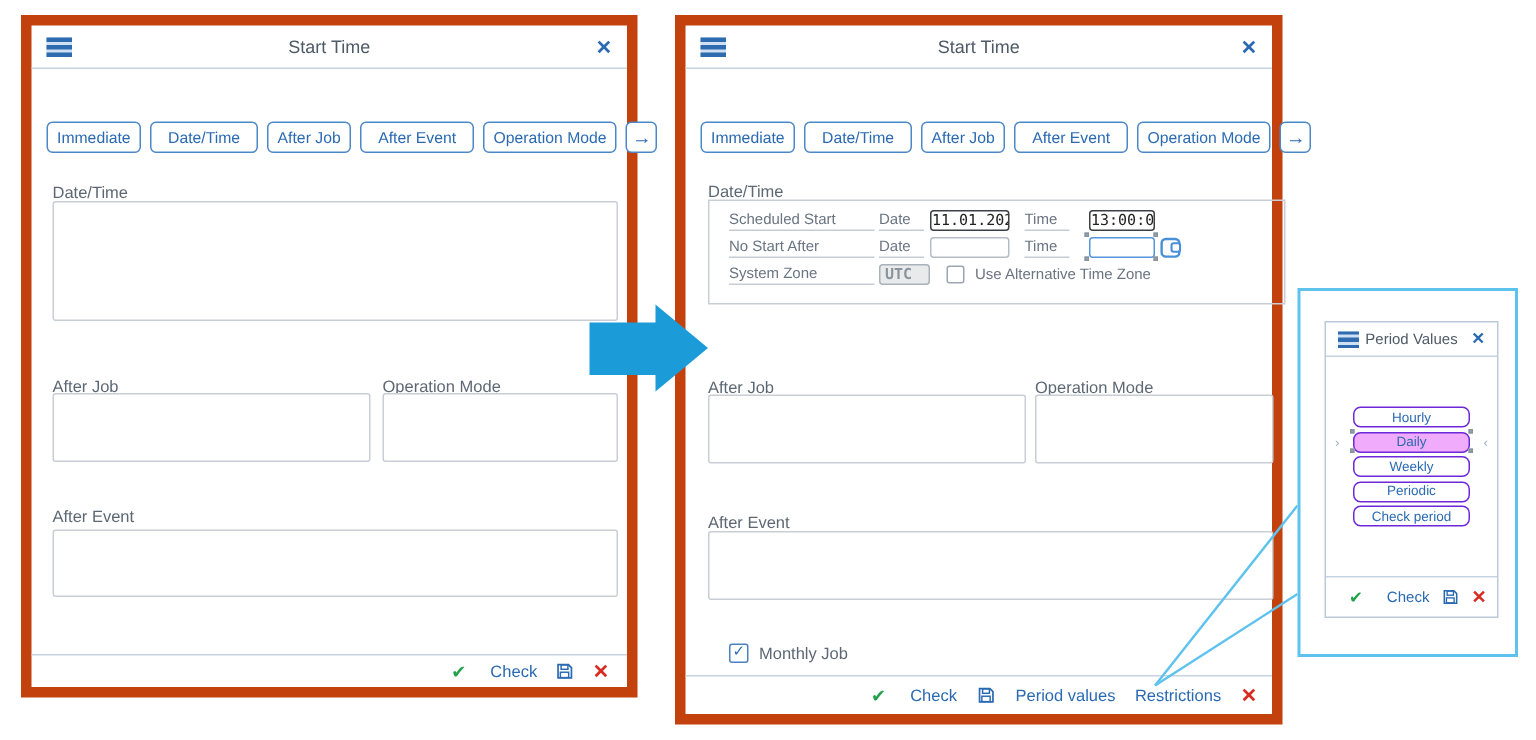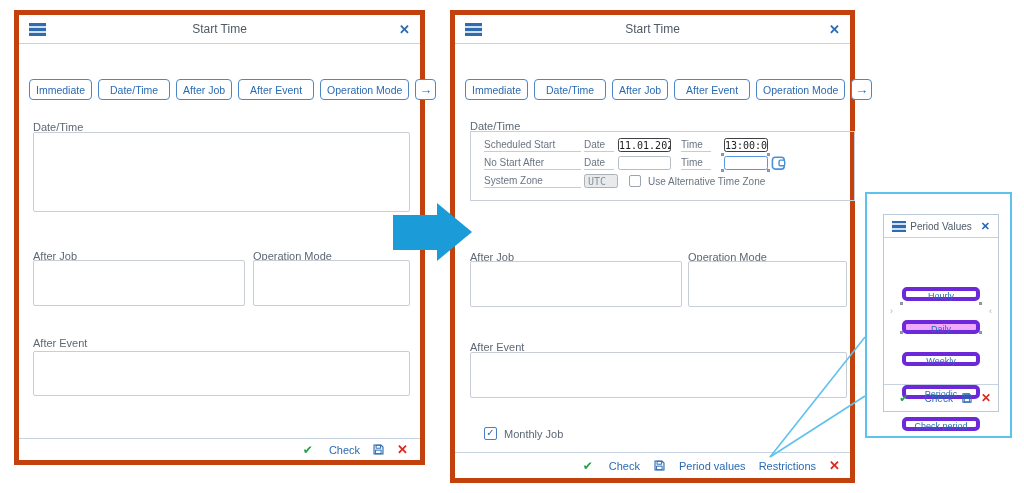--- a/index.html
+++ b/index.html
@@ -1,21 +1,21 @@
 <!DOCTYPE html>
 <html><head>
 <meta charset="utf-8">
 <style>
   * { margin:0; padding:0; box-sizing:border-box; }
   html,body { background:#fff; }
   body { font-family:"Liberation Sans", sans-serif; }
   .canvas { position:relative; width:1024px; height:493px; background:#fff; overflow:hidden; }
 
   
-  .dlg { position:absolute; background:#fff; border:5px solid #c2410c; }
+  .dlg { position:absolute; background:#fff; border:7px solid #c2410c; }
   .dlg-head { position:absolute; left:0; top:0; right:0; height:29px; border-bottom:1px solid #c7d3e0; }
   .menu-btn { position:absolute; left:10px; top:8px; width:17px; height:13px; background:#cfe0f2; display:flex; flex-direction:column; justify-content:space-between; cursor:pointer; }
   .menu-btn i { display:block; height:3px; background:#2f6bb0; }
   .dlg-title { position:absolute; left:40px; right:40px; top:0; height:29px; line-height:29px; text-align:center; font-size:12px; color:#4e5a66; }
   .close-x { position:absolute; right:10px; top:0; height:29px; line-height:29px; font-size:13px; font-weight:bold; color:#2a6ab2; cursor:pointer; }
   .close-red { color:#d62c22; font-weight:bold; font-size:13px; cursor:pointer; }
 
   
   .tabrow { position:absolute; left:10px; top:64px; display:flex; gap:6px; align-items:center; }
   .tab { height:21px; border:1px solid #4c87c8; border-radius:4px; background:#fff; color:#2a6ab2; font-size:10.5px; font-family:"Liberation Sans",sans-serif; padding:0 6px; cursor:pointer; white-space:nowrap; }
@@ -56,21 +56,21 @@
   
   .callout-box { position:absolute; left:865px; top:192px; width:147px; height:246px; border:2px solid #5ec2ef; background:#fff; }
   .pv-dlg { position:absolute; left:16px; top:20px; width:116px; height:198px; border:1px solid #bcc9d8; background:#fff; }
   .pv-head { position:absolute; left:0; right:0; top:0; height:23px; border-bottom:1px solid #c7d3e0; }
   .pv-head .menu-btn { left:8px; top:6px; width:14px; height:11px; }
   .pv-head .menu-btn i { height:2.4px; }
   .pv-title { position:absolute; left:24px; right:24px; top:0; height:23px; line-height:23px; text-align:center; font-size:10px; color:#4e5a66; }
   .pv-close { position:absolute; right:8px; top:0; height:23px; line-height:23px; font-size:11px; font-weight:bold; color:#2a6ab2; cursor:pointer; }
   .pv-options { position:absolute; left:0; right:0; top:56px; display:flex; flex-direction:column; align-items:center; }
   .pv-opt-wrap { position:relative; margin-bottom:2.5px; }
-  .pv-btn { display:block; width:78px; height:14px; border:4px solid #6d28d9; border-radius:5px; background:#fff; color:#2a6ab2; font-size:9px; font-family:"Liberation Sans",sans-serif; line-height:11px; cursor:pointer;margin-top:16px; }
+  .pv-btn { display:block; width:78px; height:14px; border:1px solid #6d28d9; border-radius:5px; background:#fff; color:#2a6ab2; font-size:9px; font-family:"Liberation Sans",sans-serif; line-height:11px; cursor:pointer; }
   .pv-btn.selected { background:#f0abfc; }
   .pv-opt-wrap .handle { position:absolute; }
   .sel-chevron { position:absolute; top:2px; font-size:9px; color:#9fb0c0; }
   .pv-foot { position:absolute; left:0; right:0; bottom:0; height:27px; border-top:1px solid #c7d3e0; display:flex; align-items:center; justify-content:flex-end; gap:8px; padding-right:7px; }
   .pv-foot .foot-label { font-size:10px; }
 
   .overlay-svg { position:absolute; left:0; top:0; width:1024px; height:493px; pointer-events:none; }
 </style>
 </head>
 <body>
@@ -170,21 +170,21 @@
         <span style="left:300px; top:-2px;">
           <svg viewBox="0 0 18 18" width="17" height="17">
               <rect x="1.5" y="3.5" width="12.5" height="12.5" rx="3" fill="#fff" stroke="#4a90d9" stroke-width="1.7"></rect>
               <rect x="8.5" y="6.5" width="6" height="6" rx="1.5" fill="#fff" stroke="#4a90d9" stroke-width="1.5"></rect>
             </svg>
         </span>
       </div>
 
       <div class="frow" style="top:42px;">
         <span class="flabel" style="left:13px; width:97px;">System Zone</span>
-        <input class="fin disabled" style="left: 113px; width: 34px;" readonly="" value="UTC">
+        <input class="fin disabled" style="left: 113px; width: 34px; font-weight: bold;" readonly="" value="UTC">
         <div class="cb" style="left:158px; top:1px;"></div>
         <span class="cb-label" style="left:177px; top:2px;">Use Alternative Time Zone</span>
       </div>
     </div>
 
     <div class="sec-label" style="left:15px; top:236px;">After Job</div>
     <div class="area-box" style="left:15px; top:246px; width:212px; height:46px;"></div>
 
     <div class="sec-label" style="left:233px; top:236px;">Operation Mode</div>
     <div class="area-box" style="left:233px; top:246px; width:159px; height:46px;"></div>

